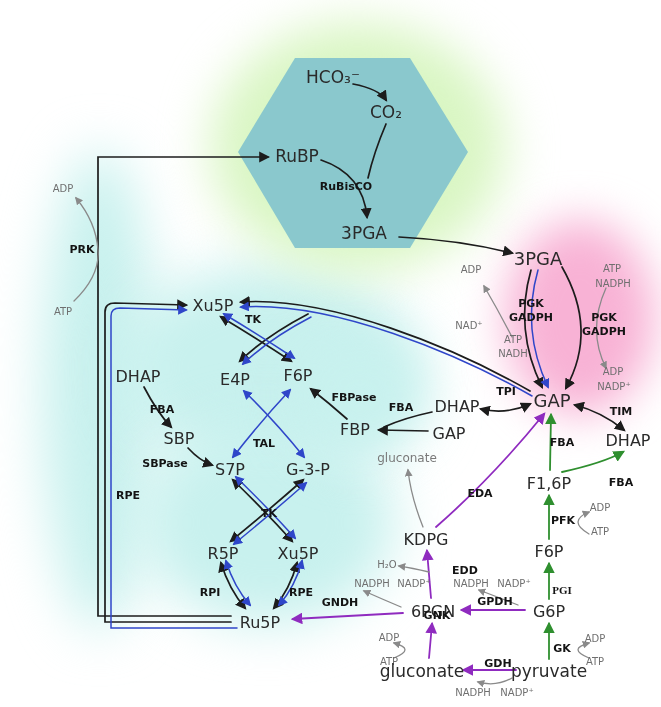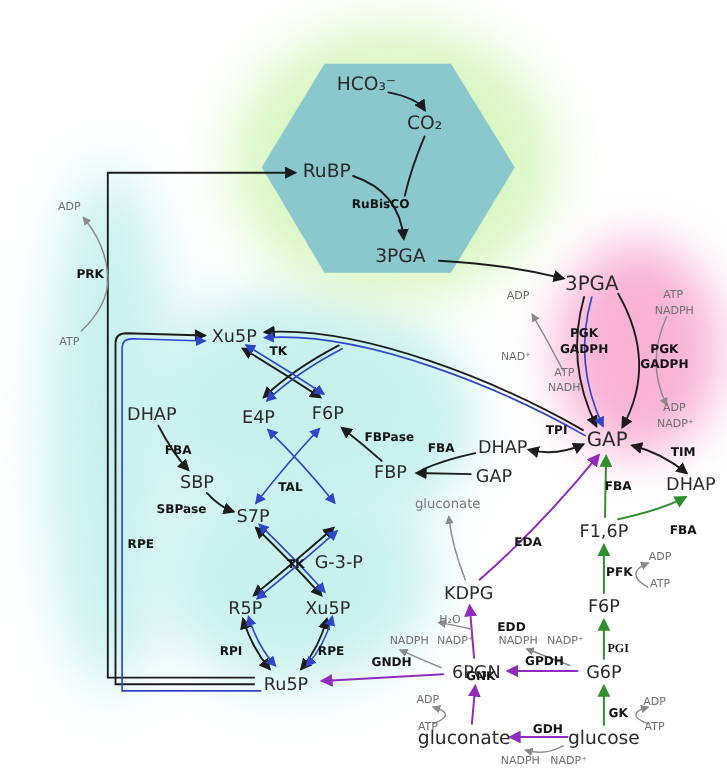--- a/index.html
+++ b/index.html
@@ -150,21 +150,21 @@
   <div class="lbl met" style="left:213px;top:305px;">Xu5P</div>
   <div class="lbl enz" style="left:253px;top:319px;">TK</div>
   <div class="lbl met" style="left:235px;top:379px;">E4P</div>
   <div class="lbl met" style="left:298px;top:375px;">F6P</div>
   <div class="lbl met" style="left:138px;top:376px;">DHAP</div>
   <div class="lbl enz" style="left:162px;top:409px;">FBA</div>
   <div class="lbl met" style="left:179px;top:438px;">SBP</div>
   <div class="lbl enz" style="left:165px;top:463px;">SBPase</div>
   <div class="lbl enz" style="left:264px;top:419px;margin-top:24px;">TAL</div>
   <div class="lbl met" style="left:230px;top:469px;">S7P</div>
-  <div class="lbl met" style="left:308px;top:469px;margin-top:42px;">G-3-P</div>
+  <div class="lbl met" style="left:308px;top:469px;">G-3-P</div>
   <div class="lbl enz" style="left:269px;top:513px;">TK</div>
   <div class="lbl met" style="left:223px;top:553px;">R5P</div>
   <div class="lbl met" style="left:298px;top:553px;">Xu5P</div>
   <div class="lbl enz" style="left:210px;top:592px;">RPI</div>
   <div class="lbl enz" style="left:301px;top:592px;">RPE</div>
   <div class="lbl met" style="left:260px;top:622px;">Ru5P</div>
   <div class="lbl enz" style="left:128px;top:495px;">RPE</div>
   <div class="lbl enz" style="left:354px;top:397px;">FBPase</div>
   <div class="lbl met" style="left:355px;top:429px;">FBP</div>
   <div class="lbl enz" style="left:401px;top:407px;">FBA</div>
@@ -179,30 +179,30 @@
   <div class="lbl met" style="left:549px;top:483px;">F1,6P</div>
   <div class="lbl enz" style="left:563px;top:520px;">PFK</div>
   <div class="lbl cof" style="left:600px;top:507px;">ADP</div>
   <div class="lbl cof" style="left:600px;top:531px;">ATP</div>
   <div class="lbl met" style="left:549px;top:551px;">F6P</div>
   <div class="lbl enz" style="left:562px;top:590px;font-family:Liberation Serif, serif;">PGI</div>
   <div class="lbl met" style="left:549px;top:611px;">G6P</div>
   <div class="lbl enz" style="left:562px;top:648px;">GK</div>
   <div class="lbl cof" style="left:595px;top:638px;">ADP</div>
   <div class="lbl cof" style="left:595px;top:661px;">ATP</div>
-  <div class="lbl met-lg" style="left:549px;top:671px;">glucose</div>
+  <div class="lbl met-lg" style="left:549px;top:671px;">pyruvate</div>
 
   <div class="lbl graymet" style="left:407px;top:458px;">gluconate</div>
   <div class="lbl enz" style="left:480px;top:493px;">EDA</div>
   <div class="lbl met" style="left:426px;top:539px;">KDPG</div>
-  <div class="lbl cof" style="left:387px;top:564px;margin-left:22px;">H₂O</div>
+  <div class="lbl cof" style="left:387px;top:564px;">H₂O</div>
   <div class="lbl enz" style="left:441px;top:570px;padding-left:48px;">EDD</div>
   <div class="lbl cof" style="left:372px;top:583px;">NADPH</div>
   <div class="lbl cof" style="left:414px;top:583px;">NADP⁺</div>
-  <div class="lbl enz" style="left:356px;top:602px;">GNDH</div>
+  <div class="lbl enz" style="left:340px;top:602px;">GNDH</div>
   <div class="lbl met" style="left:433px;top:611px;">6PGN</div>
   <div class="lbl cof" style="left:471px;top:583px;">NADPH</div>
   <div class="lbl cof" style="left:514px;top:583px;">NADP⁺</div>
   <div class="lbl enz" style="left:495px;top:601px;">GPDH</div>
   <div class="lbl enz" style="left:437px;top:615px;">GNK</div>
   <div class="lbl cof" style="left:389px;top:637px;">ADP</div>
   <div class="lbl cof" style="left:389px;top:661px;">ATP</div>
   <div class="lbl met-lg" style="left:422px;top:671px;">gluconate</div>
   <div class="lbl enz" style="left:498px;top:663px;">GDH</div>
   <div class="lbl cof" style="left:473px;top:692px;">NADPH</div>

